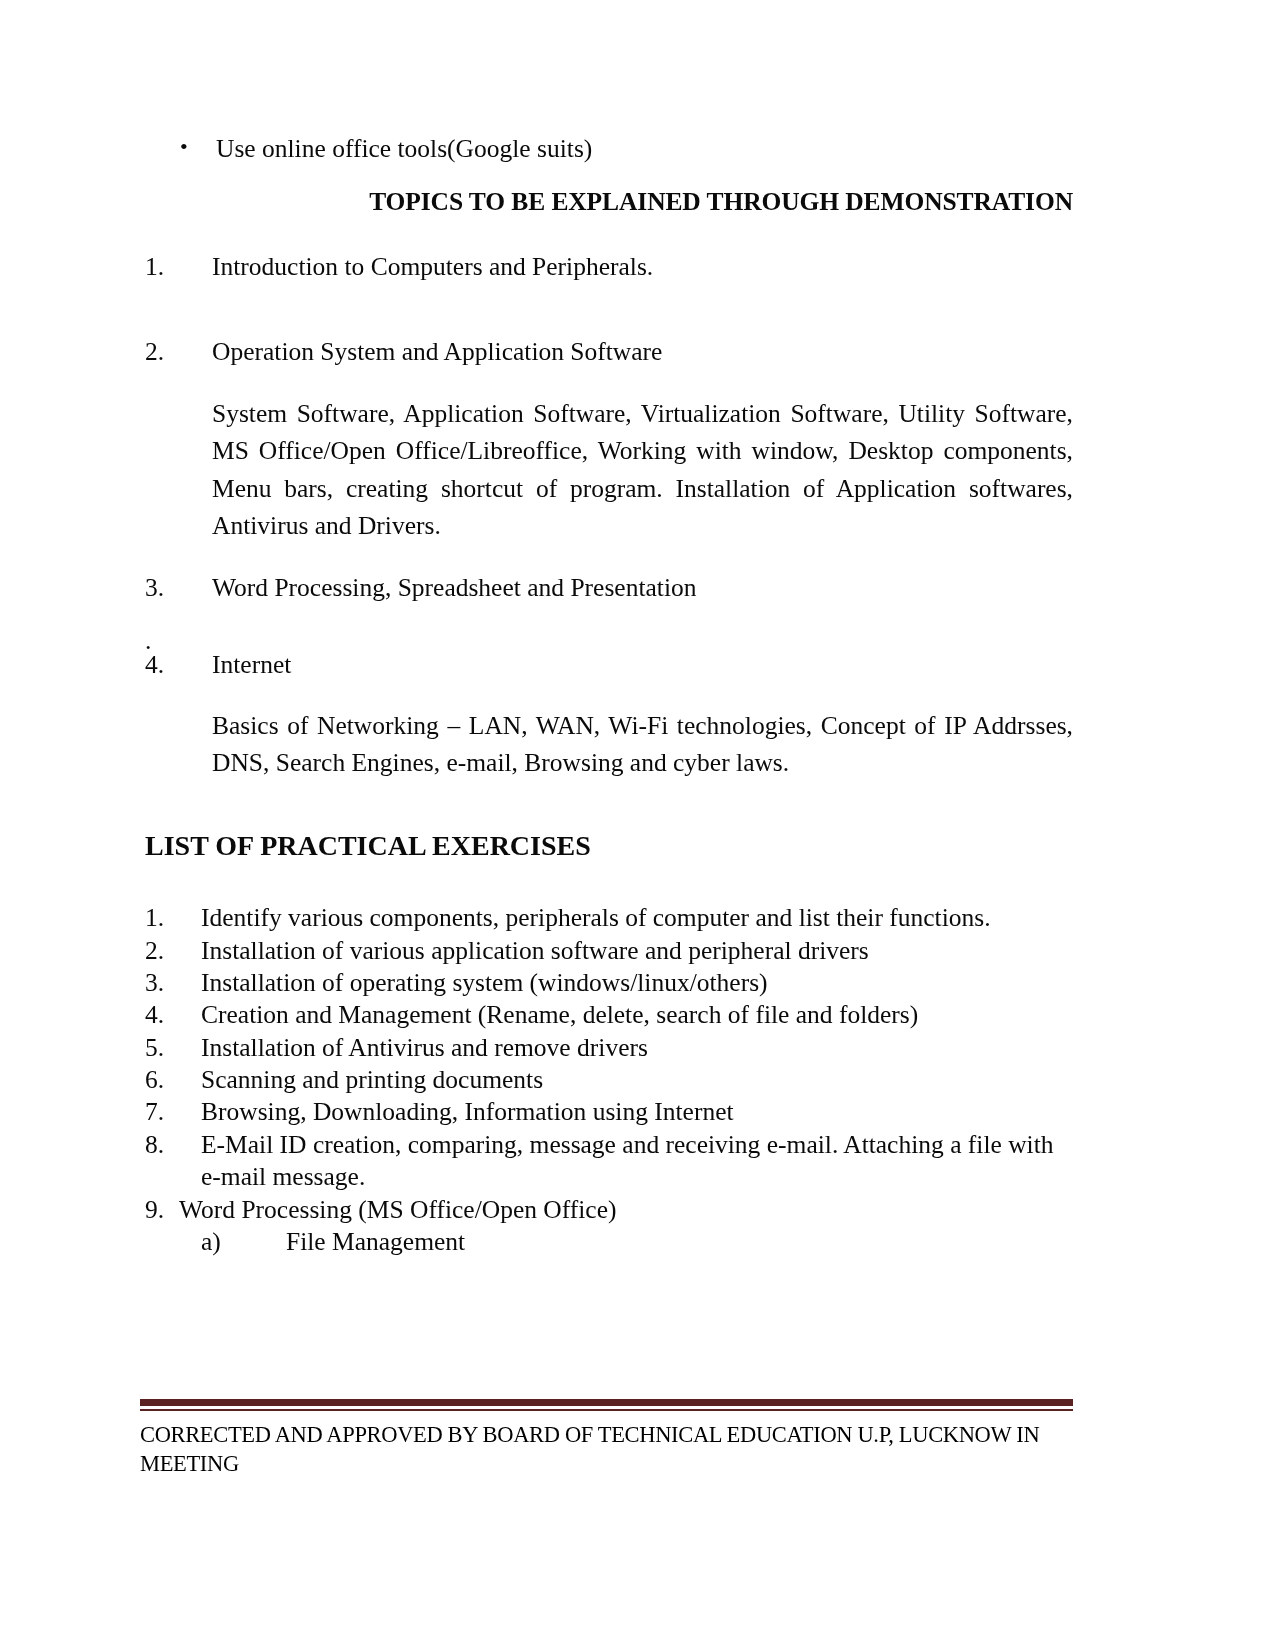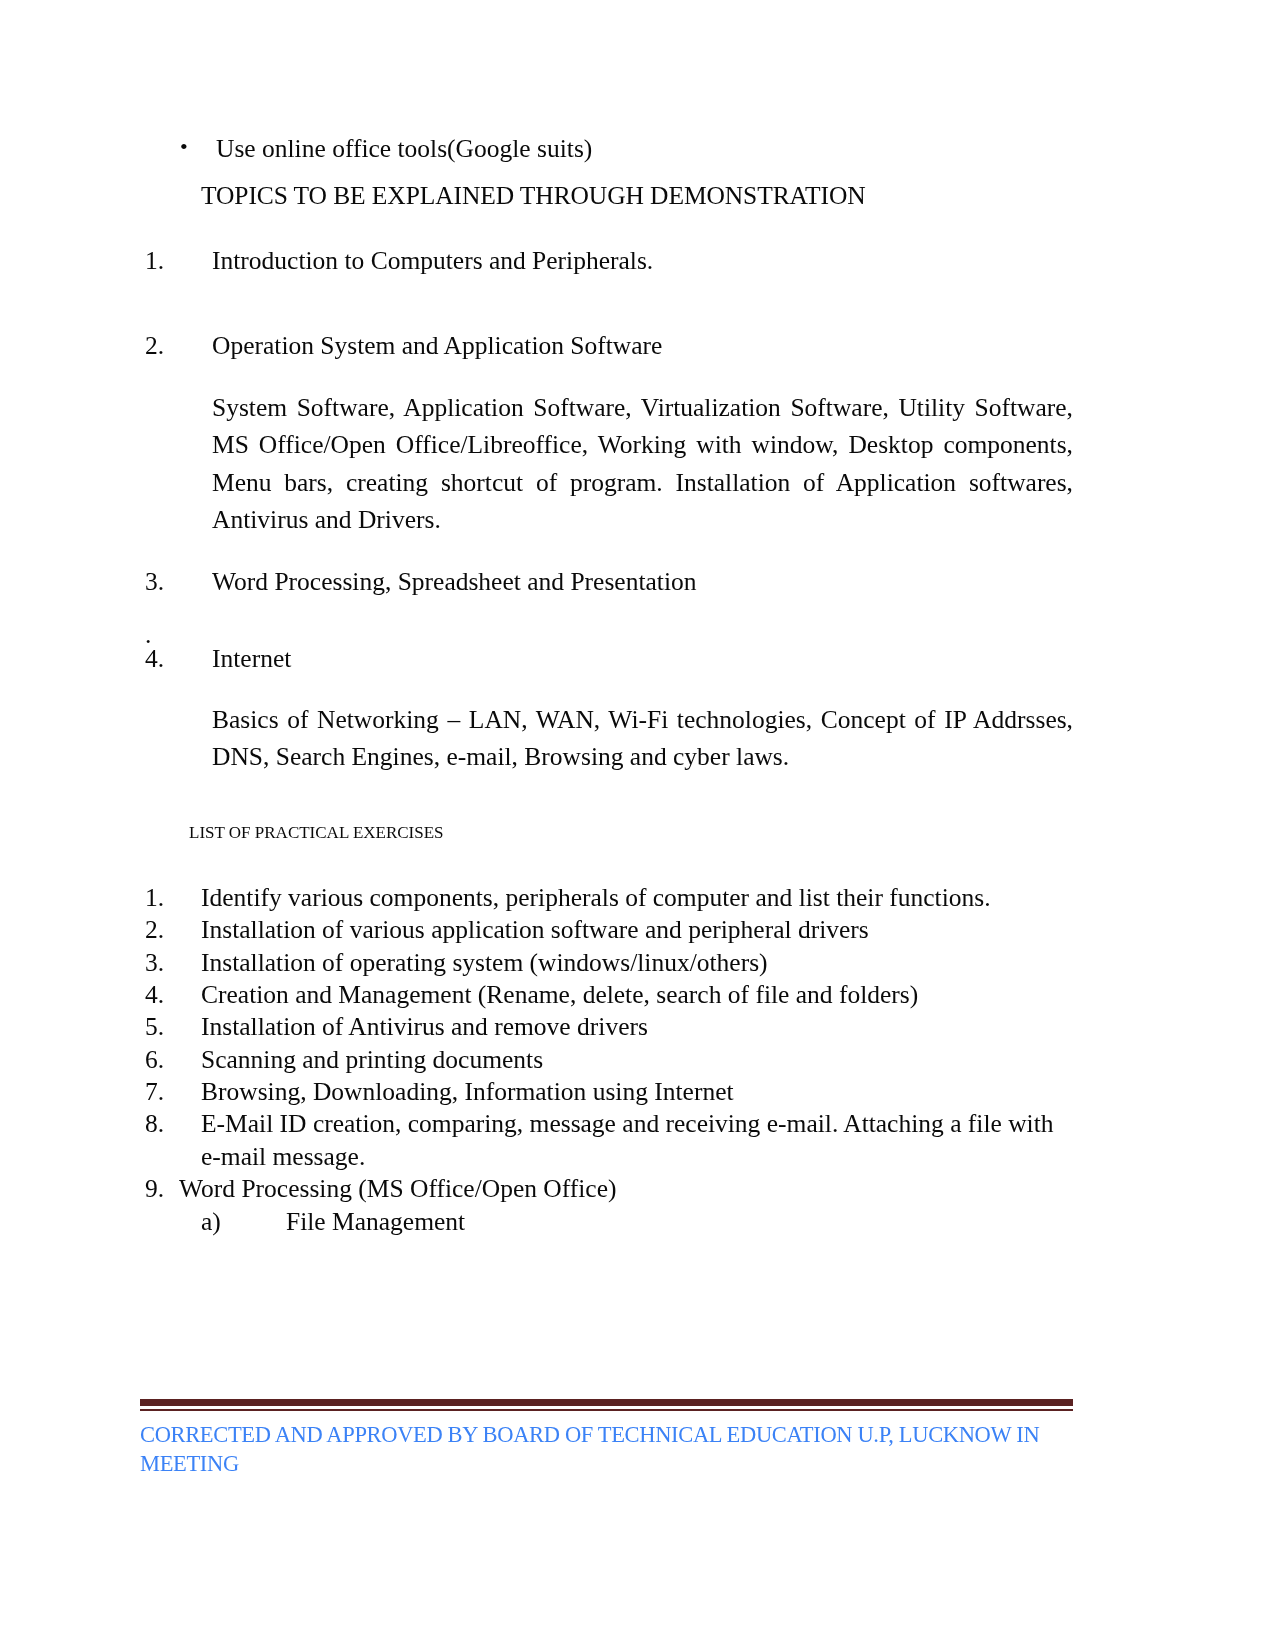--- a/index.html
+++ b/index.html
@@ -44,25 +44,25 @@
   }
   .bullet-mark {
     width: 36px;
     flex: 0 0 36px;
     font-size: 22px;
     line-height: 1.35;
   }
   .bullet-text { flex: 1 1 auto; }
 
   .demo-heading {
-    text-align: left;
-    font-weight: normal;
+    text-align: right;
+    font-weight: bold;
     font-size: 25.5px;
     line-height: 1.3;
-    margin-top: 14px;
+    margin-top: 20px;
     margin-left: 56px;
     letter-spacing: -0.1px;
   }
 
   
   .topic {
     display: flex;
     align-items: flex-start;
     font-size: 25.5px;
     line-height: 1.30;
@@ -86,24 +86,23 @@
   .sp-14 { height: 14px; }
   .sp-6  { height: 6px; }
 
   .stray-dot {
     font-size: 25.5px;
     line-height: 0.9;
     height: 18px;
   }
 
   .list-heading {
-    font-weight: normal;
-    font-size: 17px;
+    font-weight: bold;
+    font-size: 28px;
     line-height: 1.3;
-    margin-left: 44px;
   }
 
   
   .prac {
     display: flex;
     align-items: flex-start;
     font-size: 25.5px;
     line-height: 1.27;
   }
   .prac-num {
@@ -147,21 +146,21 @@
     height: 1.6px;
     background: #5b2222;
     width: 100%;
   }
   .footer-text {
     margin-top: 9px;
     font-family: "Liberation Serif", "DejaVu Serif", serif;
     font-size: 22.5px;
     line-height: 1.30;
     letter-spacing: -0.35px;
-    color: #3b82f6;
+    color: #000000;
   }
   .footer-line2 {
     display: flex;
     justify-content: space-between;
     align-items: baseline;
     width: 100%;
   }
 </style>
 </head>
 <body>

